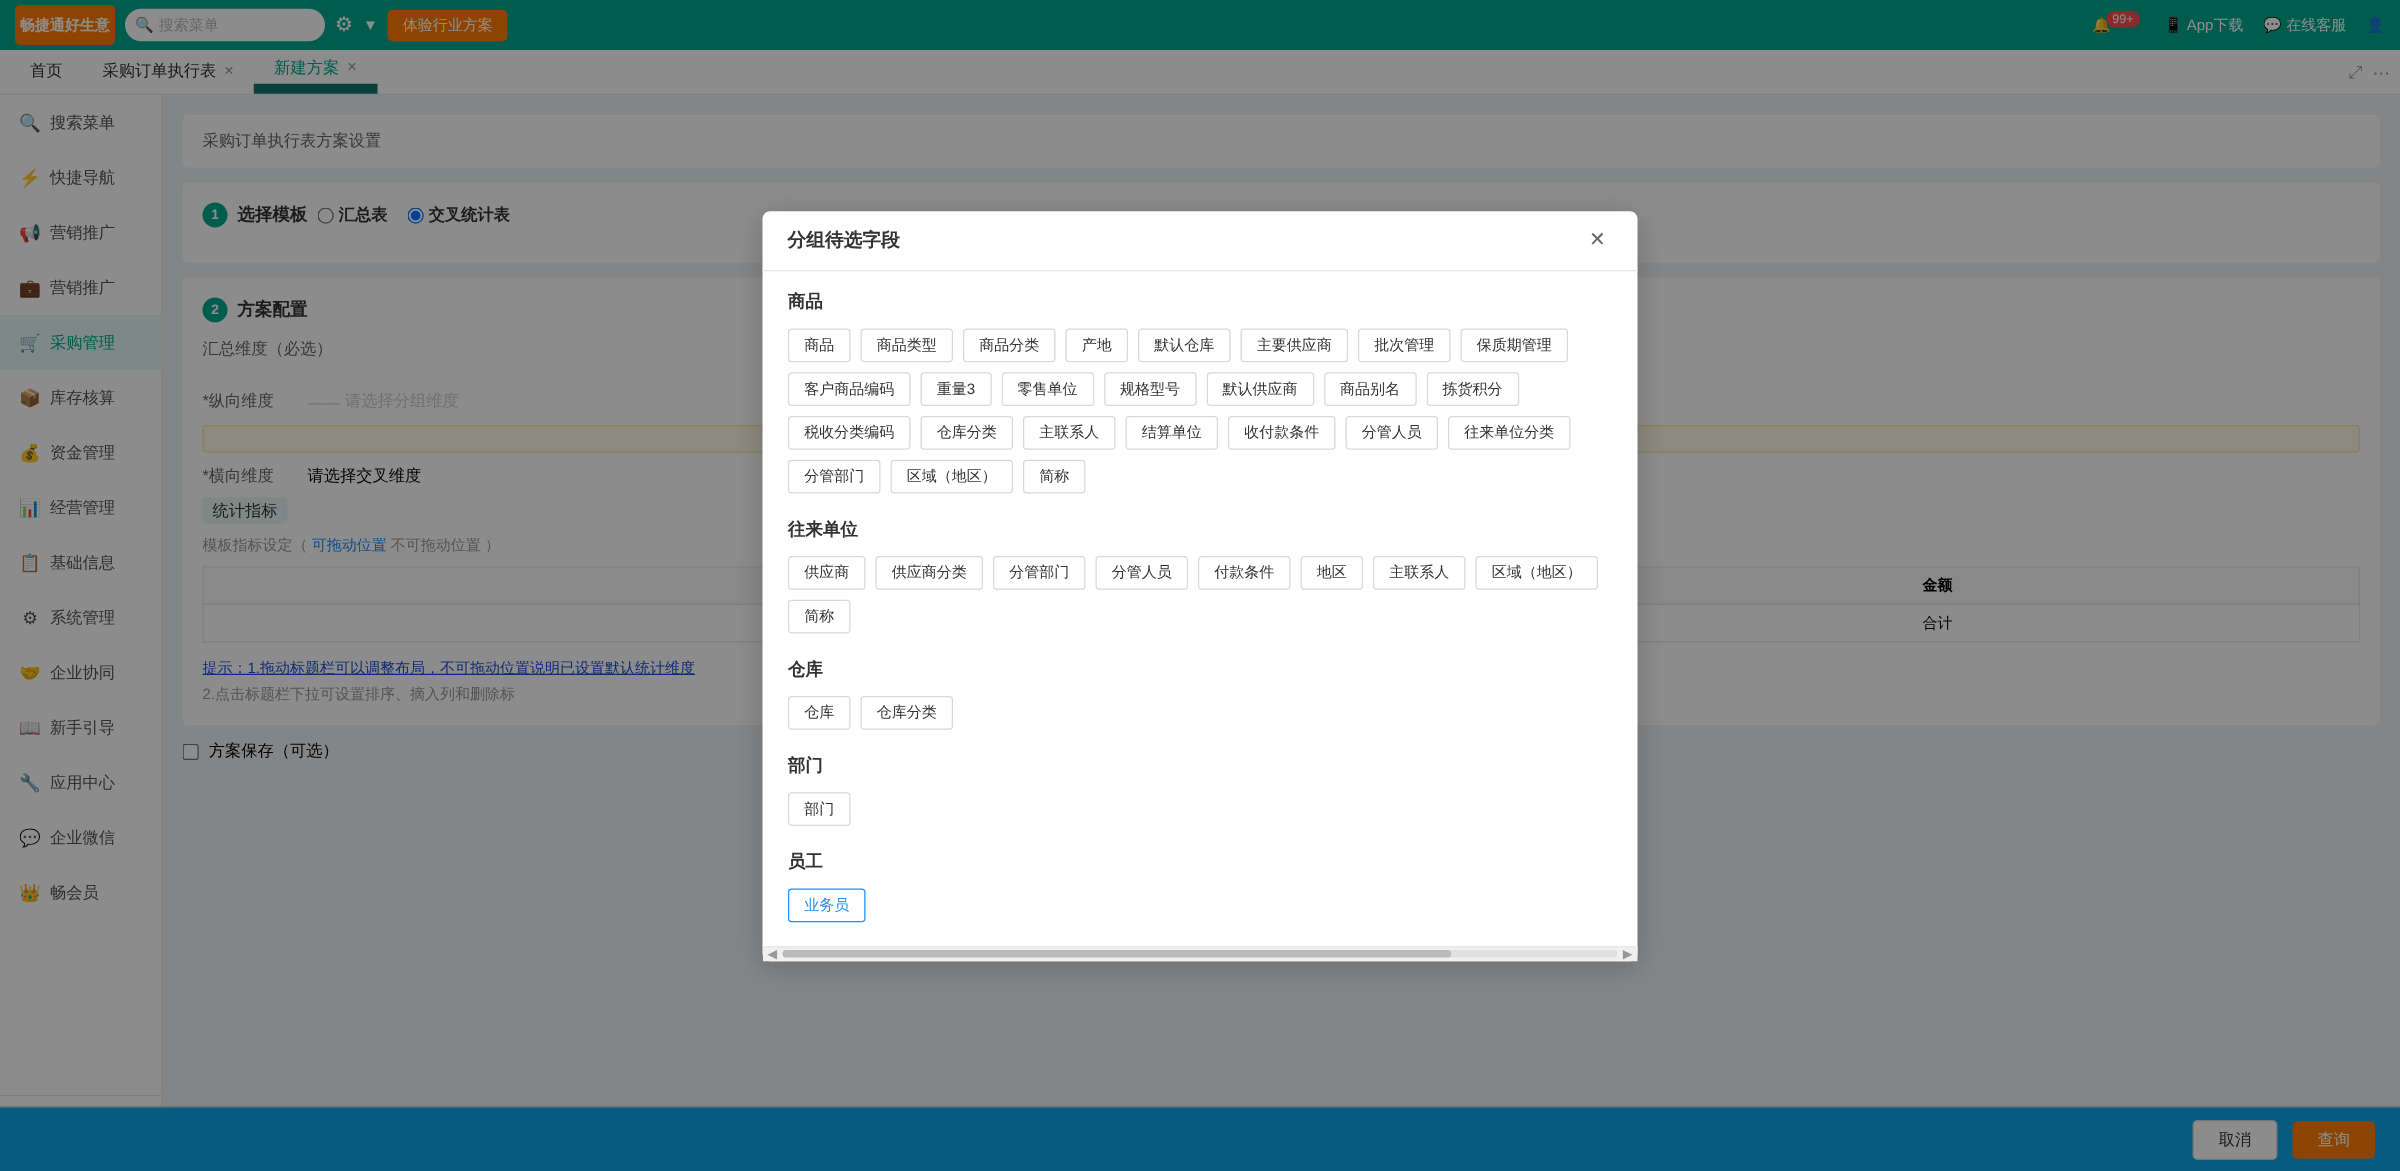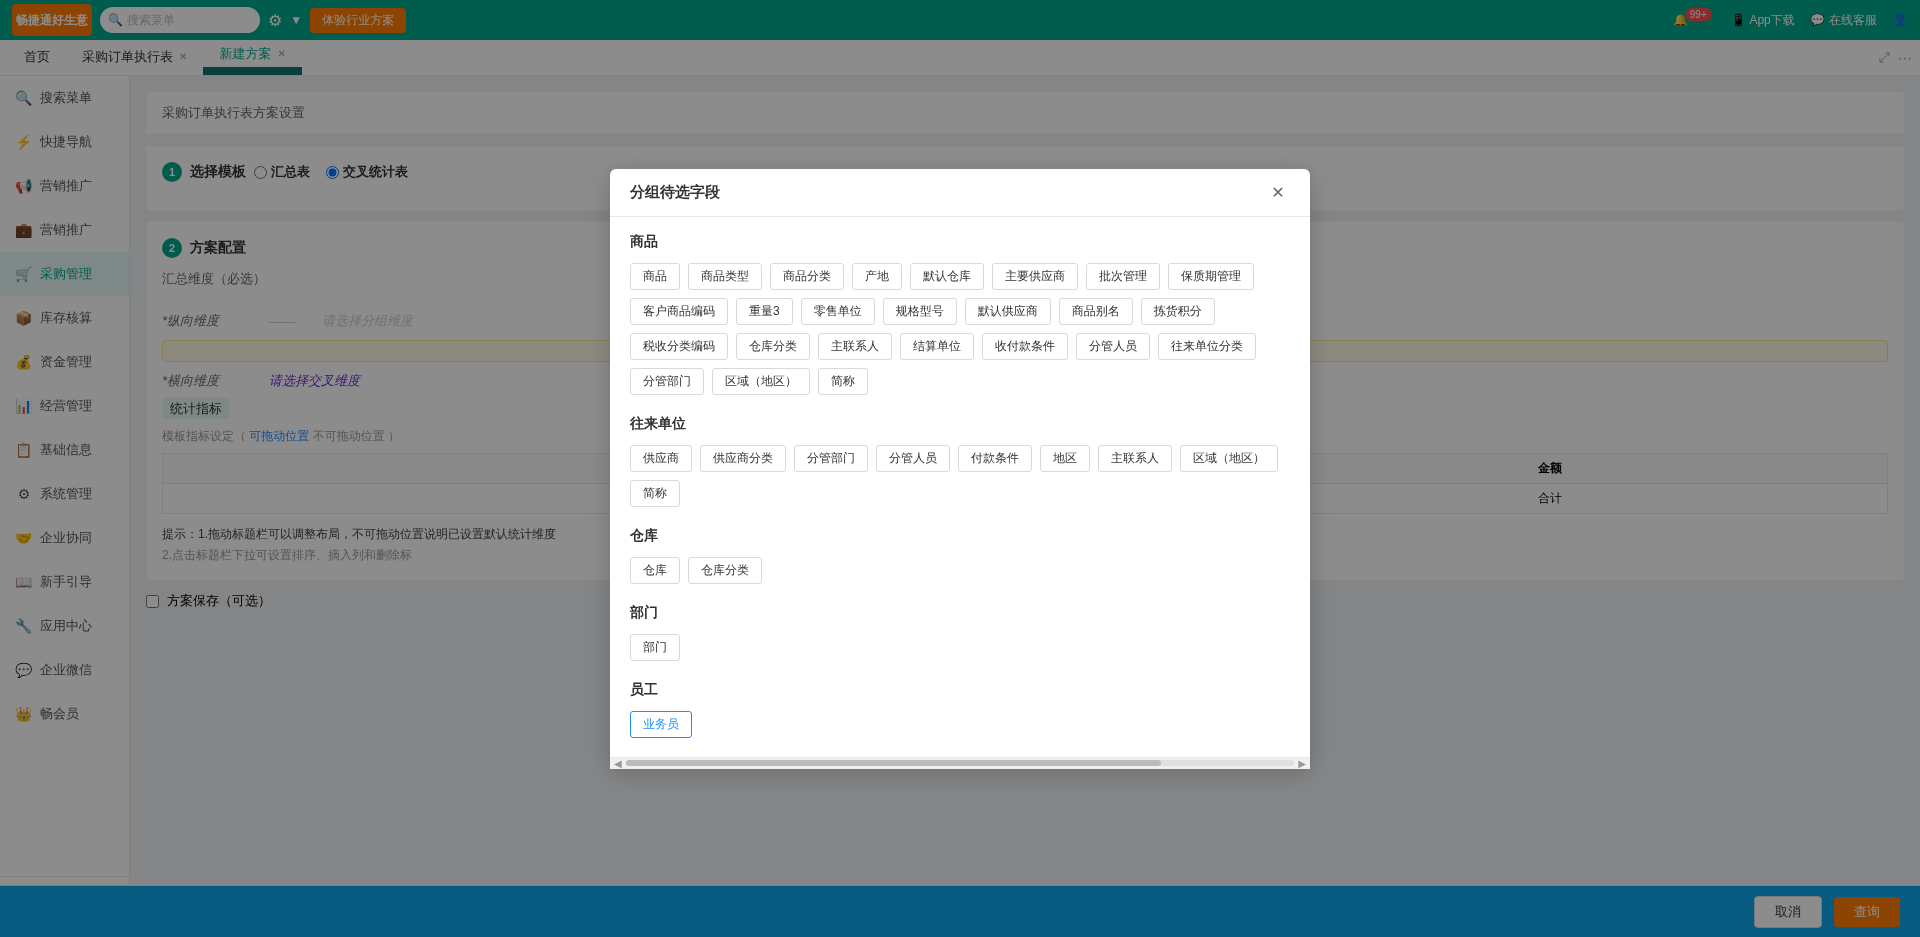--- a/index.html
+++ b/index.html
@@ -313,23 +313,22 @@
       color: white;
       border-radius: 50%;
       display: inline-flex;
       align-items: center;
       justify-content: center;
       font-size: 11px;
     }
     .form-row {
       display: flex;
       align-items: center;
-      gap: 27px;
+      gap: 4px;
       margin-bottom: 10px;
-      font-style: italic;
     }
     .form-label { color: #666; font-size: 13px; min-width: 80px; }
     .radio-group { display: flex; gap: 16px; align-items: center; }
     .radio-item { display: flex; align-items: center; gap: 4px; cursor: pointer; font-size: 13px; }
 
     
     .stat-table { width: 100%; border-collapse: collapse; font-size: 12px; }
     .stat-table th, .stat-table td {
       border: 1px solid #e8e8e8;
       padding: 6px 12px;
@@ -473,21 +472,21 @@
       </div>
       <div style="font-size:13px; color:#666; margin-bottom:24px;">汇总维度（必选）</div>
       <div class="form-row">
         <span class="form-label">*纵向维度</span>
         <span style="color:#ccc;">——</span>
         <span style="color:#ccc; font-size:13px;">请选择分组维度</span>
       </div>
       <div style="background:#fffbe6; border:1px solid #ffe58f; padding:10px; margin:10px 0; border-radius:3px;"></div>
       <div class="form-row">
         <span class="form-label">*横向维度</span>
-        <span style="color:#6d28d9; font-size:13px;">请选择交叉维度</span>
+        <span style="color:#000000; font-size:13px;">请选择交叉维度</span>
       </div>
       <div style="margin:10px 0;">
         <span style="font-size:13px; color:#333; background:#e6f7f4; padding:3px 8px; border-radius:3px;">统计指标</span>
       </div>
       <div style="font-size:12px; color:#999; margin:8px 0;">模板指标设定（
         <span style="color:#1890ff;">可拖动位置</span>
         <span>不可拖动位置</span>
         ）
       </div>
       <table class="stat-table">
@@ -499,21 +498,21 @@
             <th>金额</th>
           </tr>
         </thead>
         <tbody>
           <tr>
             <td>合计</td>
             <td>合计</td>
           </tr>
         </tbody>
       </table>
-      <div style="font-size:12px; color:#404040; margin-top:12px;">提示：1.拖动标题栏可以调整布局，不可拖动位置说明已设置默认统计维度</div>
+      <div style="font-size:12px; color:#1d4ed8; margin-top:12px;text-decoration:underline;">提示：1.拖动标题栏可以调整布局，不可拖动位置说明已设置默认统计维度</div>
       <div style="font-size:12px; color:#999; margin-top:4px;">2.点击标题栏下拉可设置排序、摘入列和删除标</div>
     </div>
 
     <div style="display:flex; align-items:center; gap:8px; margin-top:8px;">
       <input type="checkbox" style="">
       <span>方案保存（可选）</span>
     </div>
   </div>
 </div>
 

